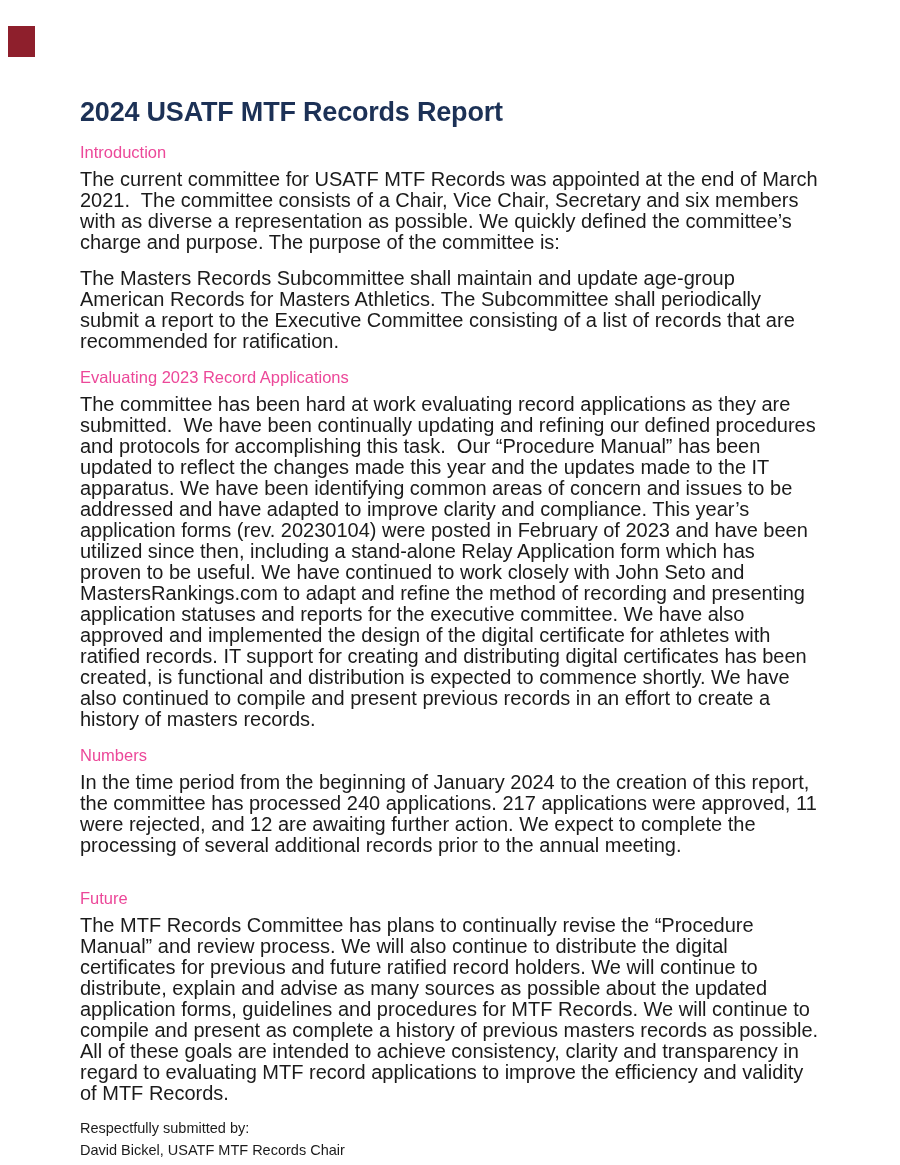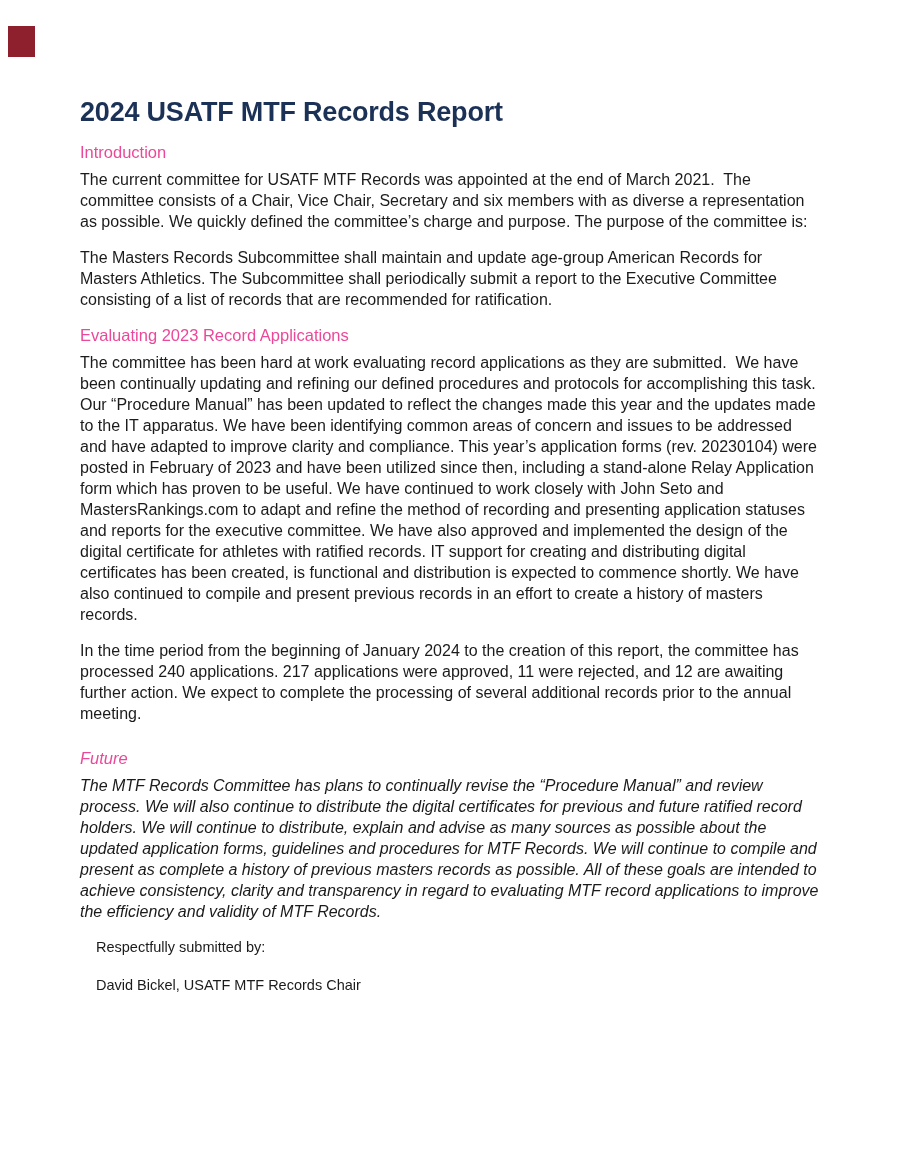--- a/index.html
+++ b/index.html
@@ -35,33 +35,32 @@
   }
   h2.sec-heading {
     margin: 0 0 7px 0;
     font-size: 16.5px;
     line-height: 20px;
     font-weight: 400;
     color: #ec4899;
   }
   .sec p {
     margin: 0 0 15px 0;
-    font-size: 16px;
+    font-size: 20px;
     line-height: 21px;
     white-space: pre-wrap;
   }
   .sec-future {
-    margin-top: 24px;
-    font-style: italic;
+    margin-top: 32px;
   }
   .signoff {
     margin-top: -2px;
   }
   .signoff p {
-    margin: 16px;
+    margin: 0;
     font-size: 14.5px;
     line-height: 22px;
     white-space: pre-wrap;
   }
 </style>
 </head>
 <body>
 
 <div class="page">
 
@@ -74,20 +73,21 @@
     <p>The current committee for USATF MTF Records was appointed at the end of March 2021.  The committee consists of a Chair, Vice Chair, Secretary and six members with as diverse a representation as possible. We quickly defined the committee’s charge and purpose. The purpose of the committee is:</p>
     <p>The Masters Records Subcommittee shall maintain and update age-group American Records for Masters Athletics. The Subcommittee shall periodically submit a report to the Executive Committee consisting of a list of records that are recommended for ratification.</p>
   </div>
 
   <div class="sec">
     <h2 class="sec-heading">Evaluating 2023 Record Applications</h2>
     <p>The committee has been hard at work evaluating record applications as they are submitted.  We have been continually updating and refining our defined procedures and protocols for accomplishing this task.  Our “Procedure Manual” has been updated to reflect the changes made this year and the updates made to the IT apparatus. We have been identifying common areas of concern and issues to be addressed and have adapted to improve clarity and compliance. This year’s application forms (rev. 20230104) were posted in February of 2023 and have been utilized since then, including a stand-alone Relay Application form which has proven to be useful. We have continued to work closely with John Seto and MastersRankings.com to adapt and refine the method of recording and presenting application statuses and reports for the executive committee. We have also approved and implemented the design of the digital certificate for athletes with ratified records. IT support for creating and distributing digital certificates has been created, is functional and distribution is expected to commence shortly. We have also continued to compile and present previous records in an effort to create a history of masters records.</p>
   </div>
 
   <div class="sec">
+    <h2 class="sec-heading">Numbers</h2>
     <p>In the time period from the beginning of January 2024 to the creation of this report, the committee has processed 240 applications. 217 applications were approved, 11 were rejected, and 12 are awaiting further action. We expect to complete the processing of several additional records prior to the annual meeting.</p>
   </div>
 
   <div class="sec">
   </div>
 
   <div class="sec sec-future">
     <h2 class="sec-heading">Future</h2>
     <p>The MTF Records Committee has plans to continually revise the “Procedure Manual” and review process. We will also continue to distribute the digital certificates for previous and future ratified record holders. We will continue to distribute, explain and advise as many sources as possible about the updated application forms, guidelines and procedures for MTF Records. We will continue to compile and present as complete a history of previous masters records as possible. All of these goals are intended to achieve consistency, clarity and transparency in regard to evaluating MTF record applications to improve the efficiency and validity of MTF Records.</p>
   </div>

